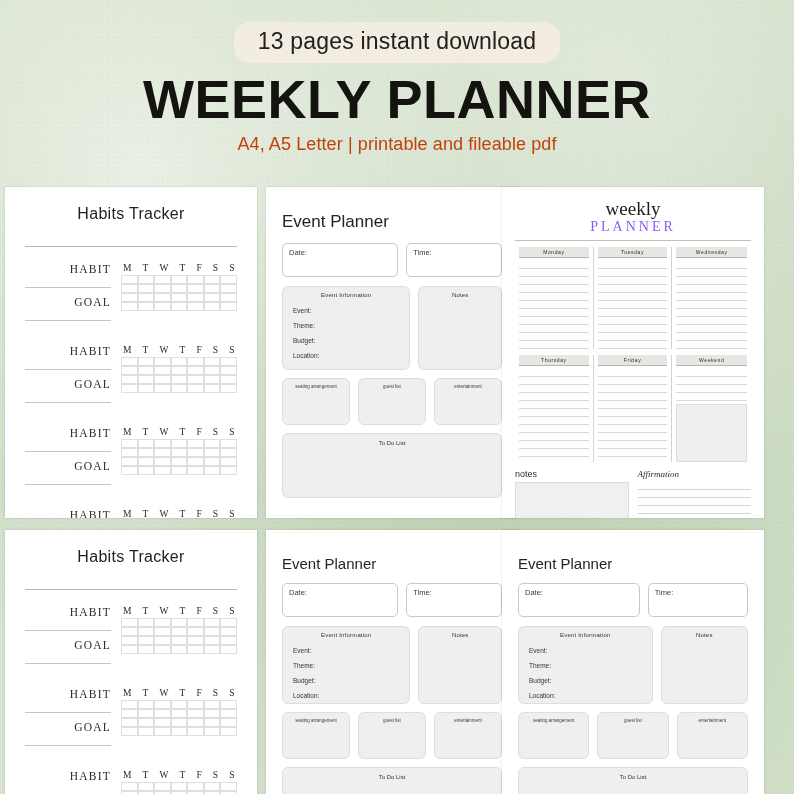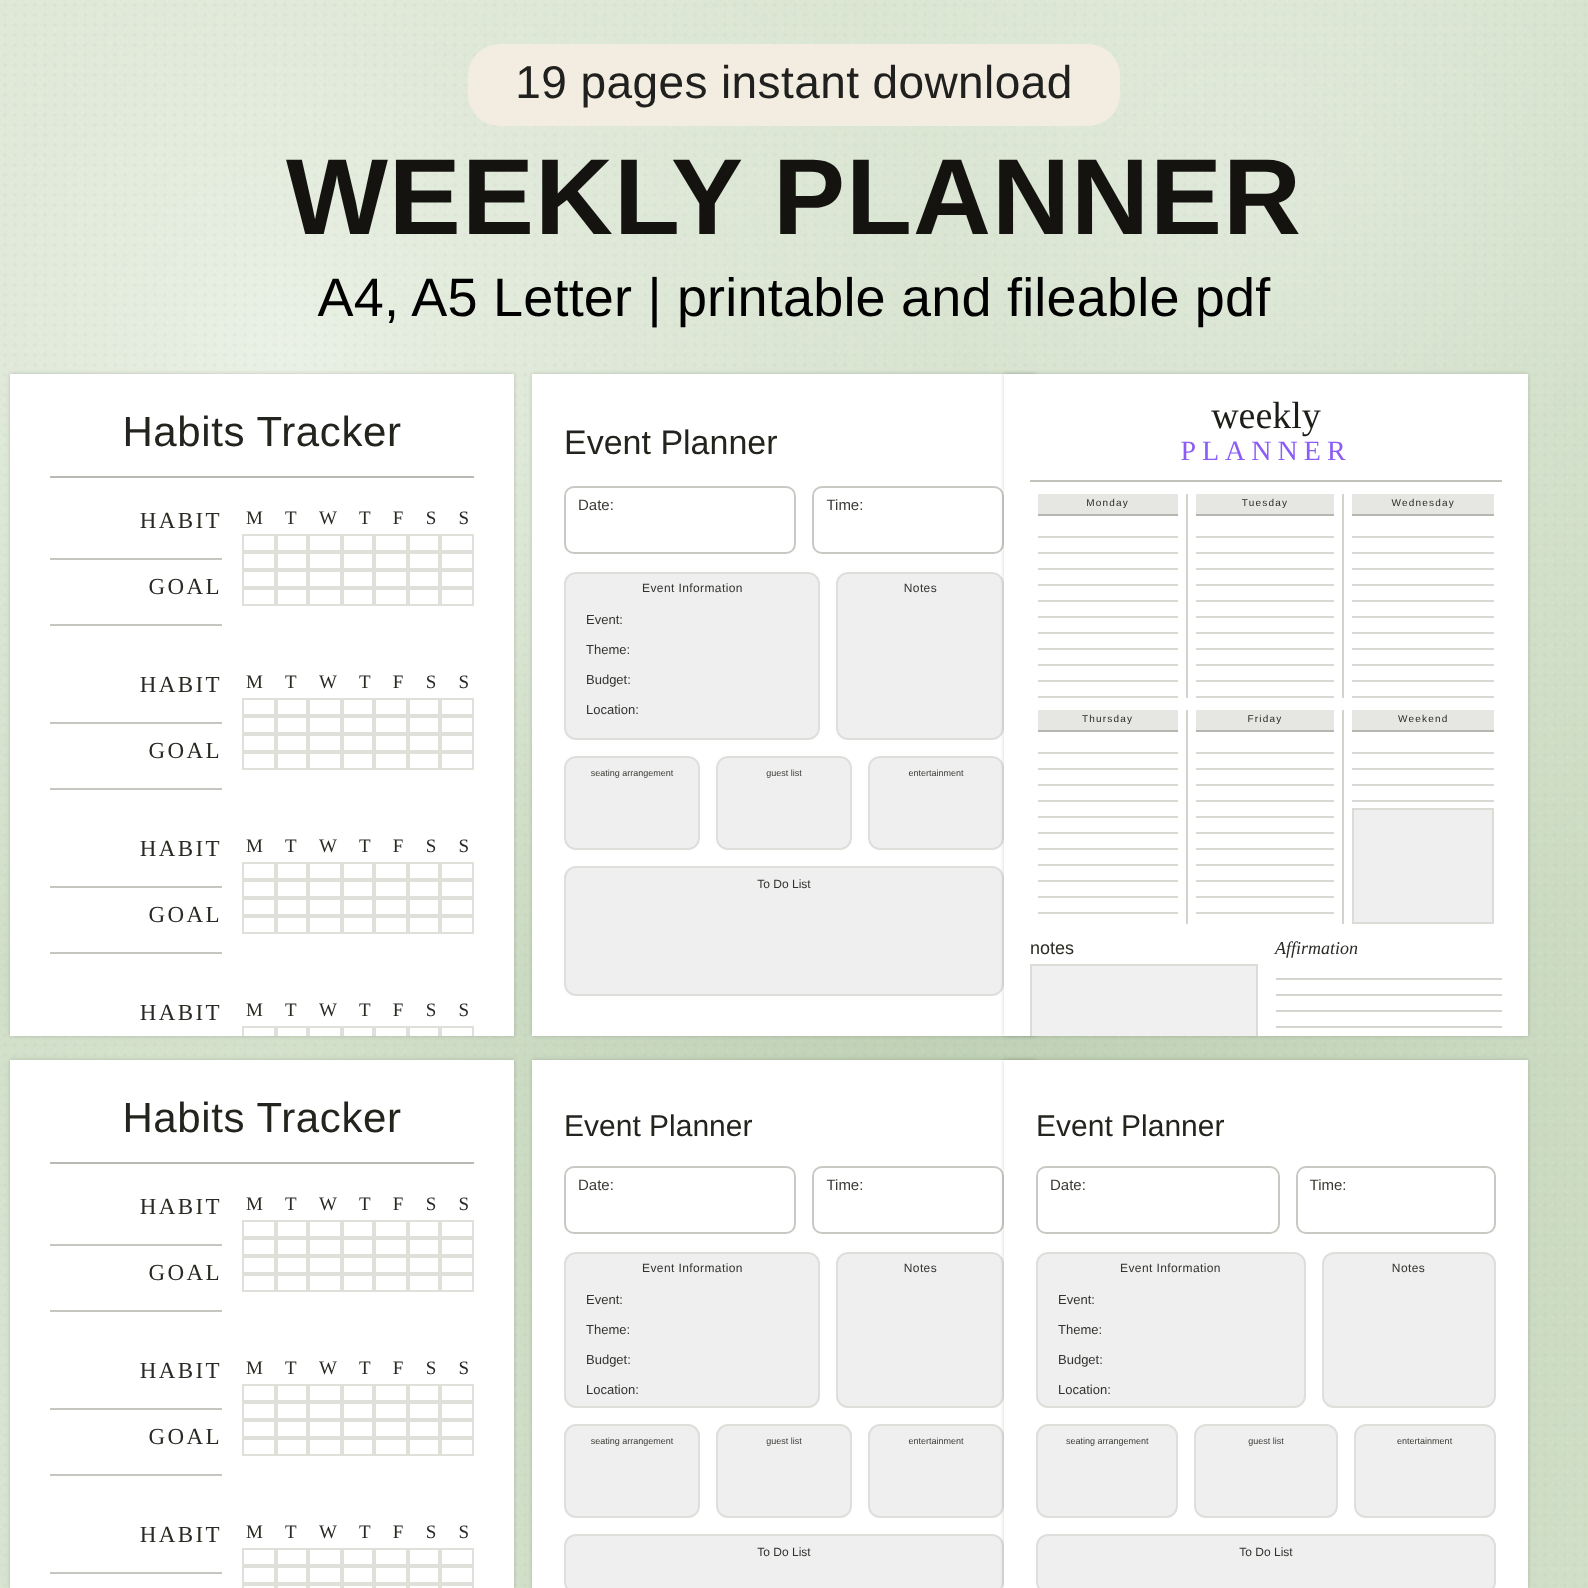--- a/index.html
+++ b/index.html
@@ -44,38 +44,38 @@
   .title {
     margin-top:8px;
     font-size:54px;
     font-weight:bold;
     letter-spacing:.5px;
     color:#14130f;
     line-height:1.05;
   }
   .subtitle {
     margin-top:6px;
-    font-size:27px;
-    color:#000000;
+    font-size:18px;
+    color:#c2410c;
     letter-spacing:.1px;
   }
 
   
   .sheet { position:absolute; background:#fff; box-shadow:0 0 2px rgba(0,0,0,.18); overflow:hidden; }
   .r1 { top:187px; height:331px; }
   .r2 { top:530px; height:264px; }
   .c1 { left:5px;  width:252px; }
   .c2 { left:266px;width:252px; }
   .c3 { left:502px;width:262px; }
 
   
   .habits { padding:18px 20px 10px; }
   .habits h2 {
-    margin:0; font-weight:normal; font-size:21px; color:#24241f;
-    letter-spacing:.3px; text-align:center; padding-bottom:9px;
+    margin:0; font-weight:normal; font-size:16px; color:#24241f;
+    letter-spacing:.3px; text-align:center; padding-bottom:23px;
     border-bottom:1px solid #b9b9b3;
   }
   .habits.center h2 { text-align:center; }
   .hblock { margin-top:16px; display:flex; gap:10px; }
   .hleft { flex:0 0 86px; }
   .hlabel { font-family:"Liberation Serif", serif; font-size:11.5px; color:#2a2a24; letter-spacing:1.2px;text-align:right; }
   .hline { border-bottom:1px solid #c6c6c0; height:13px; margin-bottom:8px; }
   .hgrid { flex:1; }
   .days { display:flex; font-family:"Liberation Serif", serif; font-size:9.5px; color:#2a2a24; letter-spacing:.5px; justify-content:space-between; padding:0 2px 2px; }
   .cells { display:grid; grid-template-columns:repeat(7,1fr); grid-template-rows:repeat(4,9px); }
@@ -126,21 +126,21 @@
   .afflines i { display:block; border-bottom:1px solid #d5d5cf; height:8px; }
 </style>
 </head>
 <body>
 
 <div class="wrap">
   <div class="bg"></div>
   <div class="noise"></div>
 
   <div class="header">
-    <div class="badge">19 pages instant download</div>
+    <div class="badge">13 pages instant download</div>
     <div class="title">WEEKLY PLANNER</div>
     <div class="subtitle">A4, A5 Letter |  printable and fileable pdf</div>
   </div>
 
   <div class="sheet r1 c1">
     <div class="habits">
       <h2>Habits Tracker</h2>
       <div class="hblock">
         <div class="hleft">
           <div class="hlabel">HABIT</div>

